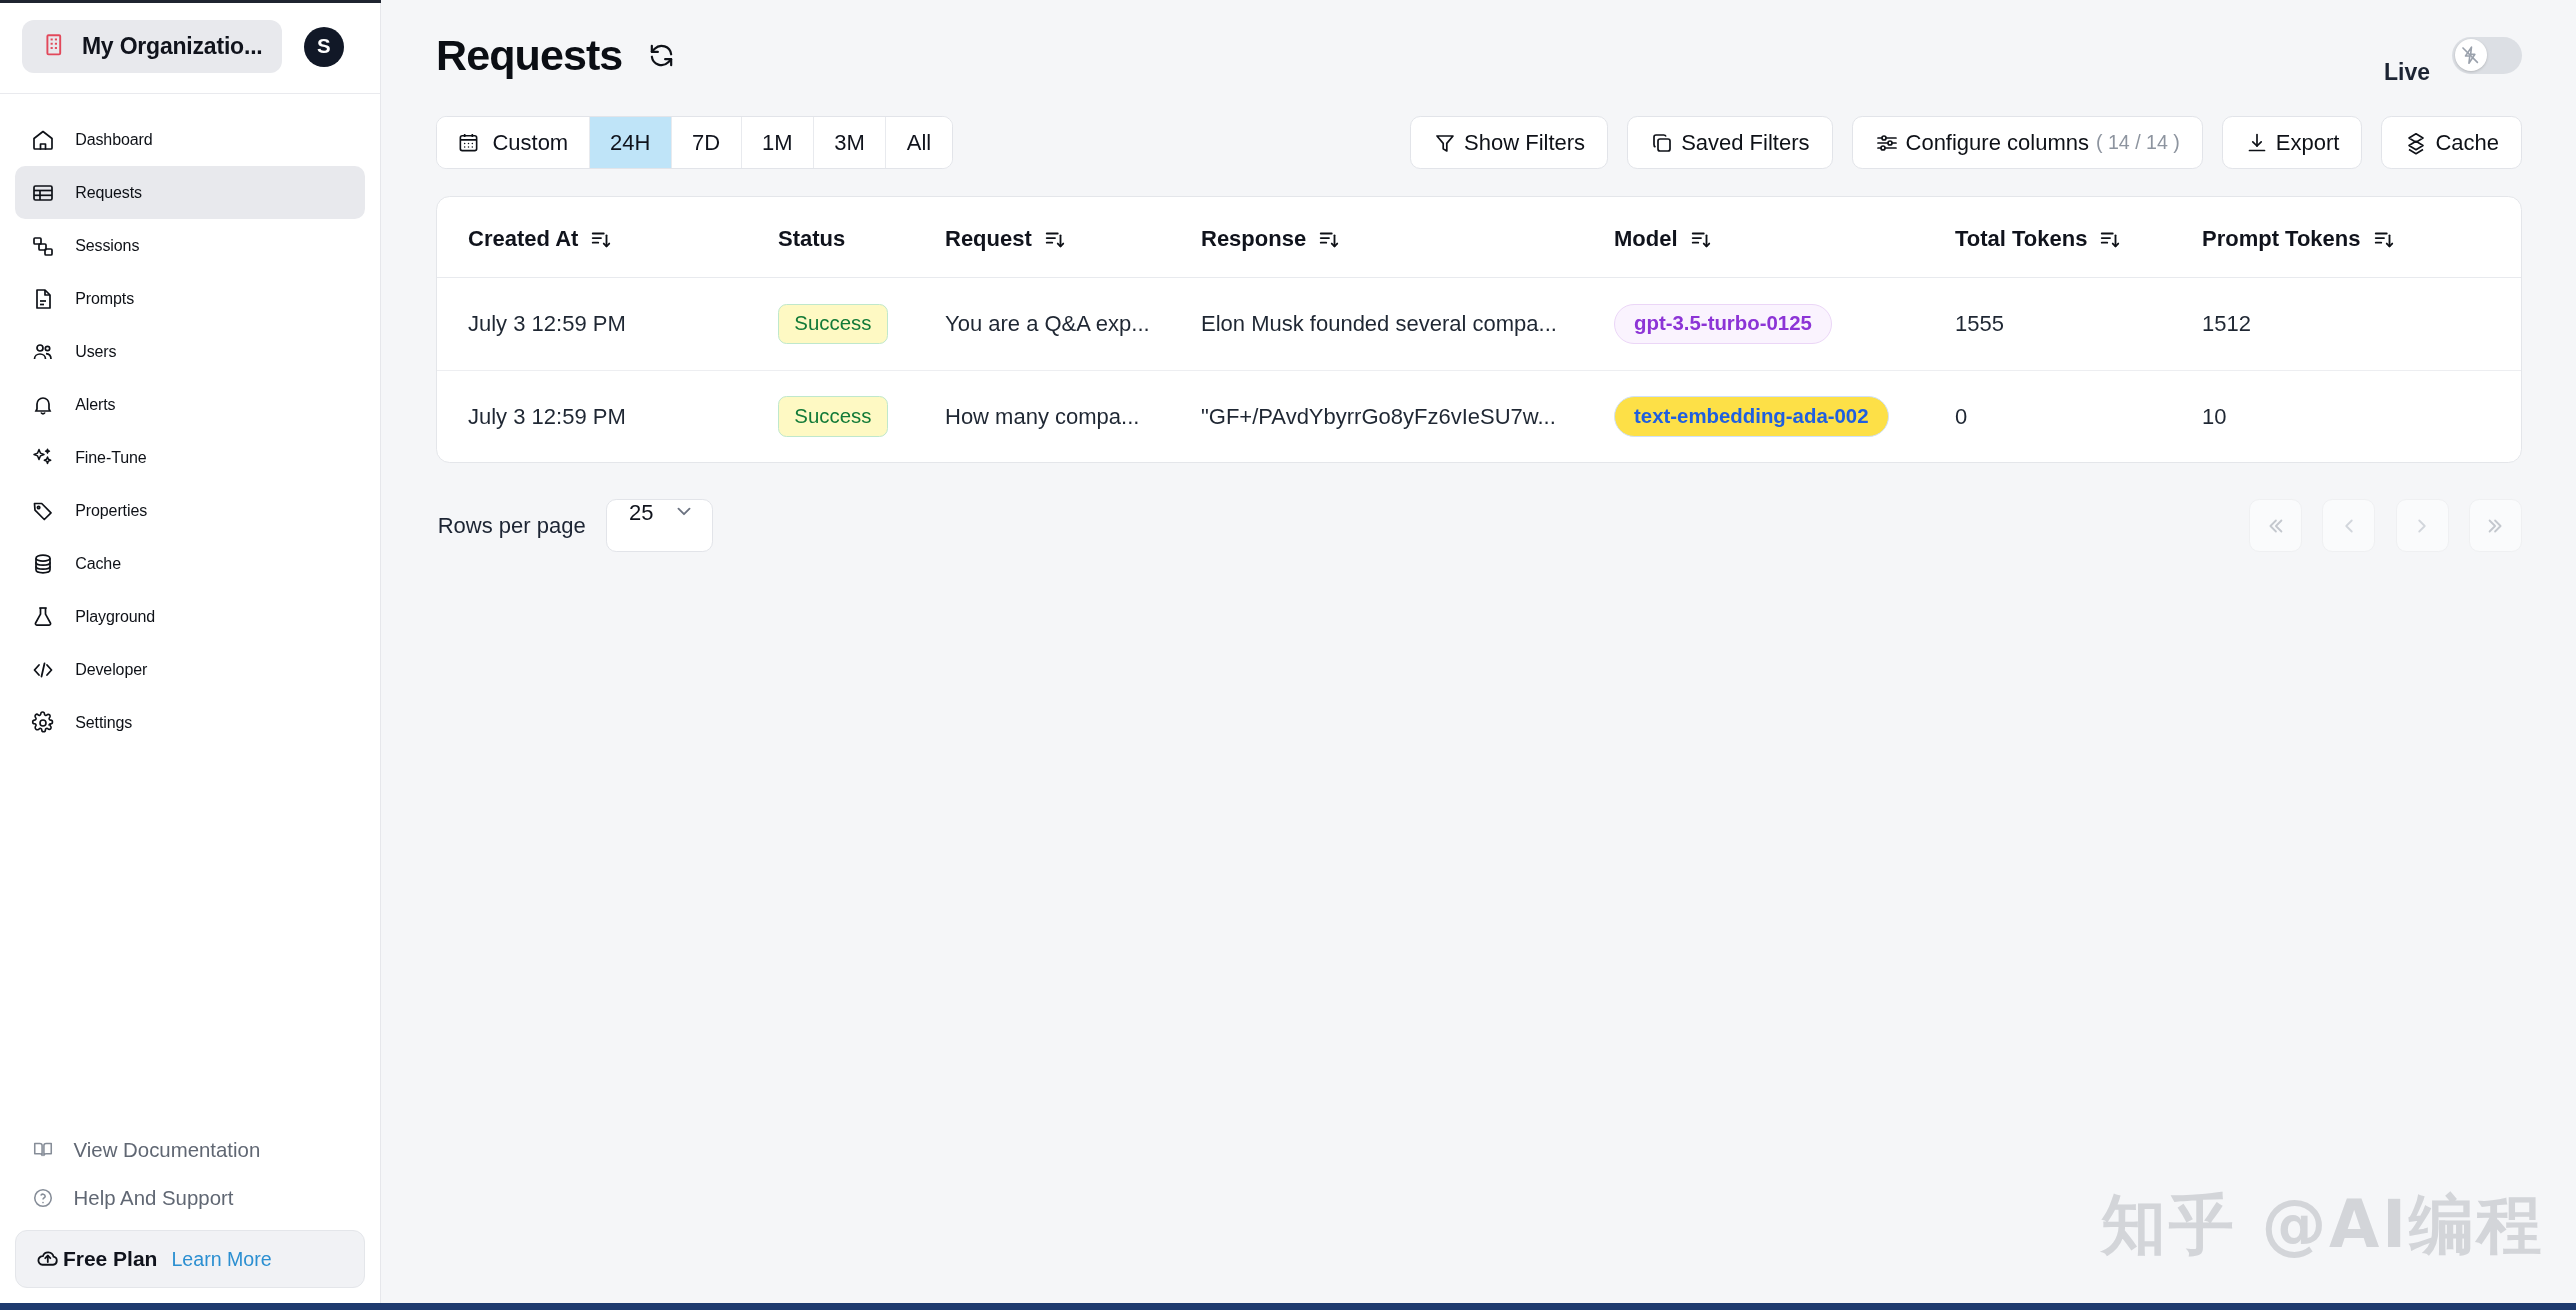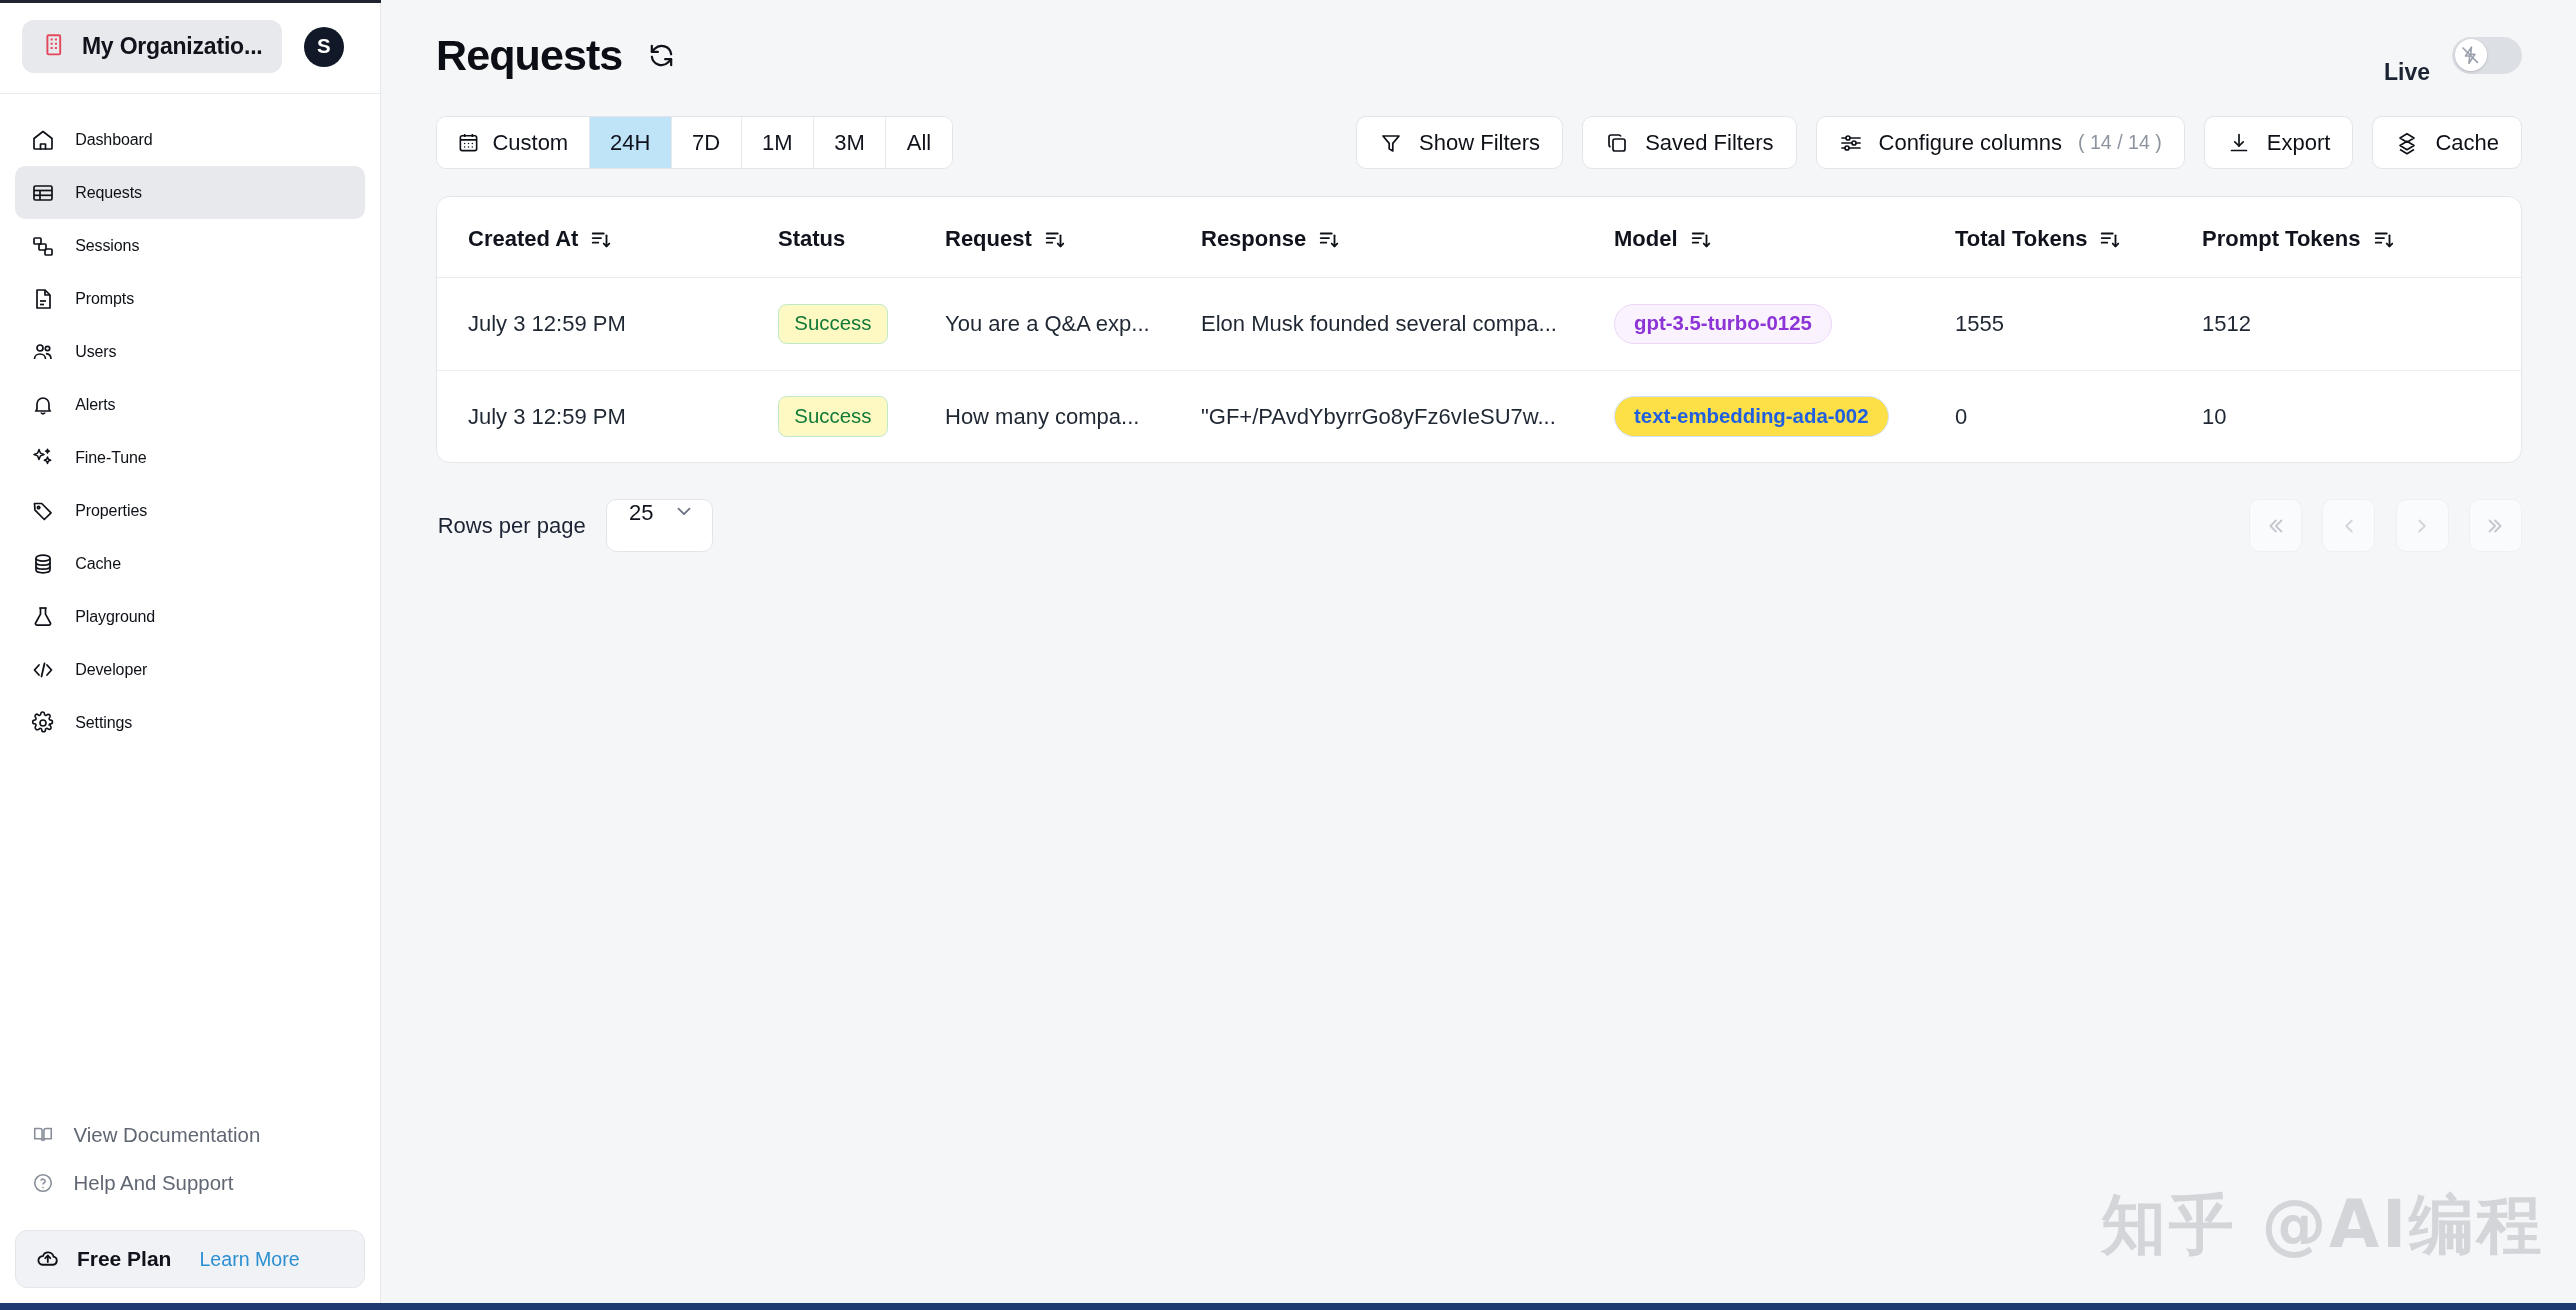--- a/index.html
+++ b/index.html
@@ -60,26 +60,26 @@
 
   .sidebar-footer { padding: 0 15.3px 22px 15.3px; }
   .footer-link {
     display: flex; align-items: center; gap: 19px;
     height: 48px; padding: 0 15.3px; border-radius: 10.2px;
     color: #606773; font-size: 20.4px; cursor: pointer;
   }
   .footer-link .ico { width: 24px; height: 24px; display:flex; align-items:center; justify-content:center; flex:0 0 24px;}
   .footer-link .ico svg { width: 22px; height: 22px; }
   .plan-card {
-    margin-top: 23px;
+    margin-top: 8px;
     background: #f1f2f5;
     border: 0.9px solid #e4e6ea;
     border-radius: 12px;
     height: 58px;
-    display: flex; align-items: center; gap: 16px;
+    display: flex; align-items: center; gap: 2px;
     padding: 0 19px;
   }
   .plan-card .plan-name { font-size: 21px; font-weight: 700; color: #10131c; }
   .plan-card .plan-link { font-size: 19.6px; color: #2b8fd1; margin-left: 12px; cursor: pointer; }
 
   
   .main {
     flex: 1 1 auto; height: 1310px;
     background: #f5f6f8;
     padding: 22px 32px 0 55px;
@@ -120,21 +120,21 @@
     display: flex; align-items: center; gap: 12px;
     padding: 0 20.4px; font-size: 22px; color: #10131c;
     border-right: 0.9px solid #e8eaee; cursor: pointer; background:#fff;
   }
   .seg-item:last-child { border-right: none; }
   .seg-item.active { background: #bfe4f8; font-weight: 500; }
   .seg-item .ico svg { width: 23px; height: 23px; display:block; }
 
   .tool-btns { display: flex; align-items: center; gap: 19px; padding-right: 22px; }
   .tbtn {
-    display: flex; align-items: center; gap: 16px;
+    display: flex; align-items: center; gap: 7px;
     height: 53px; padding: 0 22px;
     background: #fff; border: 0.9px solid #e2e4e9; border-radius: 10.2px;
     font-size: 22px; color: #0e1117; cursor: pointer; white-space: nowrap;
   }
   .tbtn .ico svg { width: 24px; height: 24px; display:block; }
   .tbtn .muted { color: #8d949f; font-size: 19.6px; }
 
   
   .table-card {
     margin-top: 25.6px;

